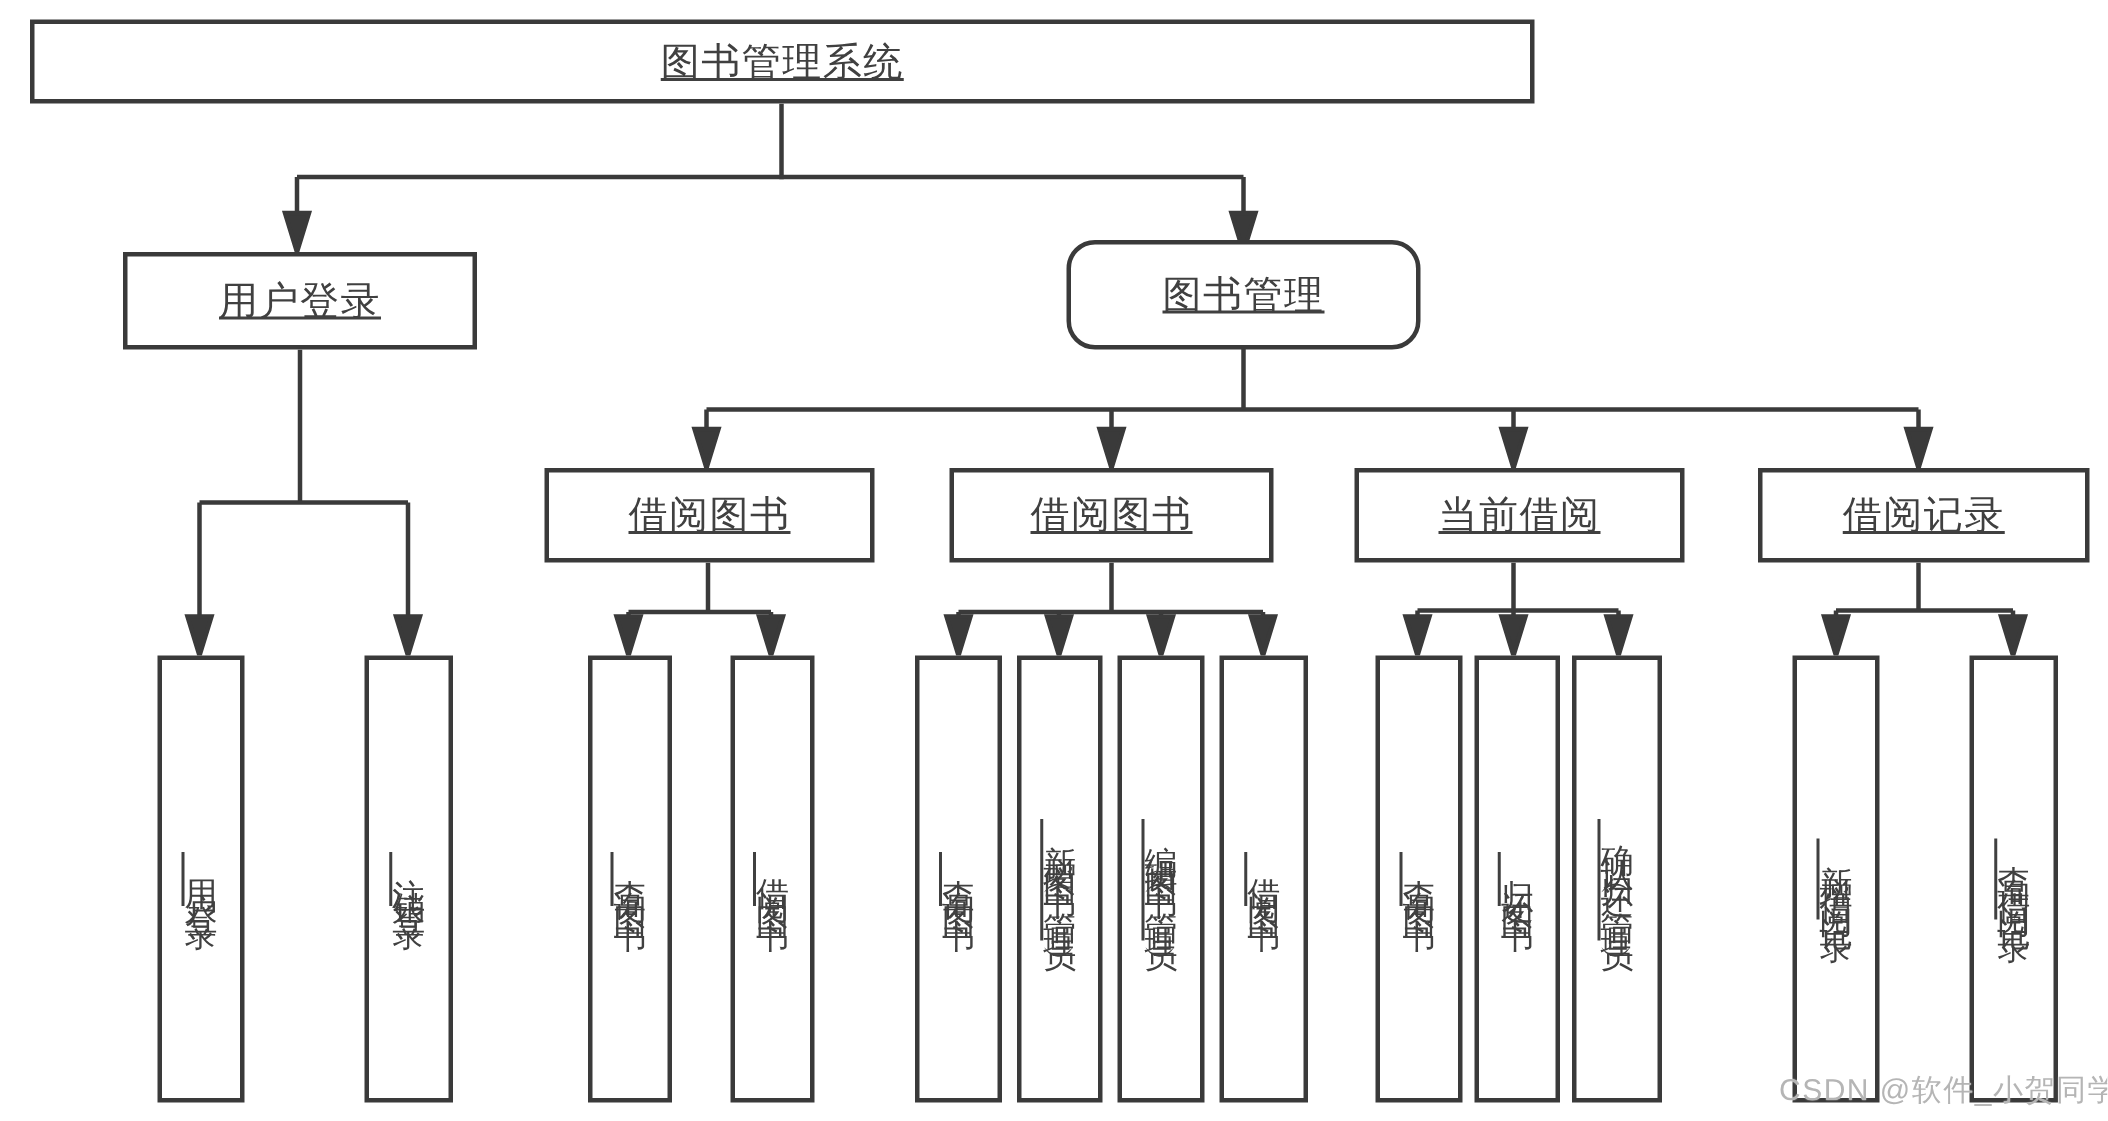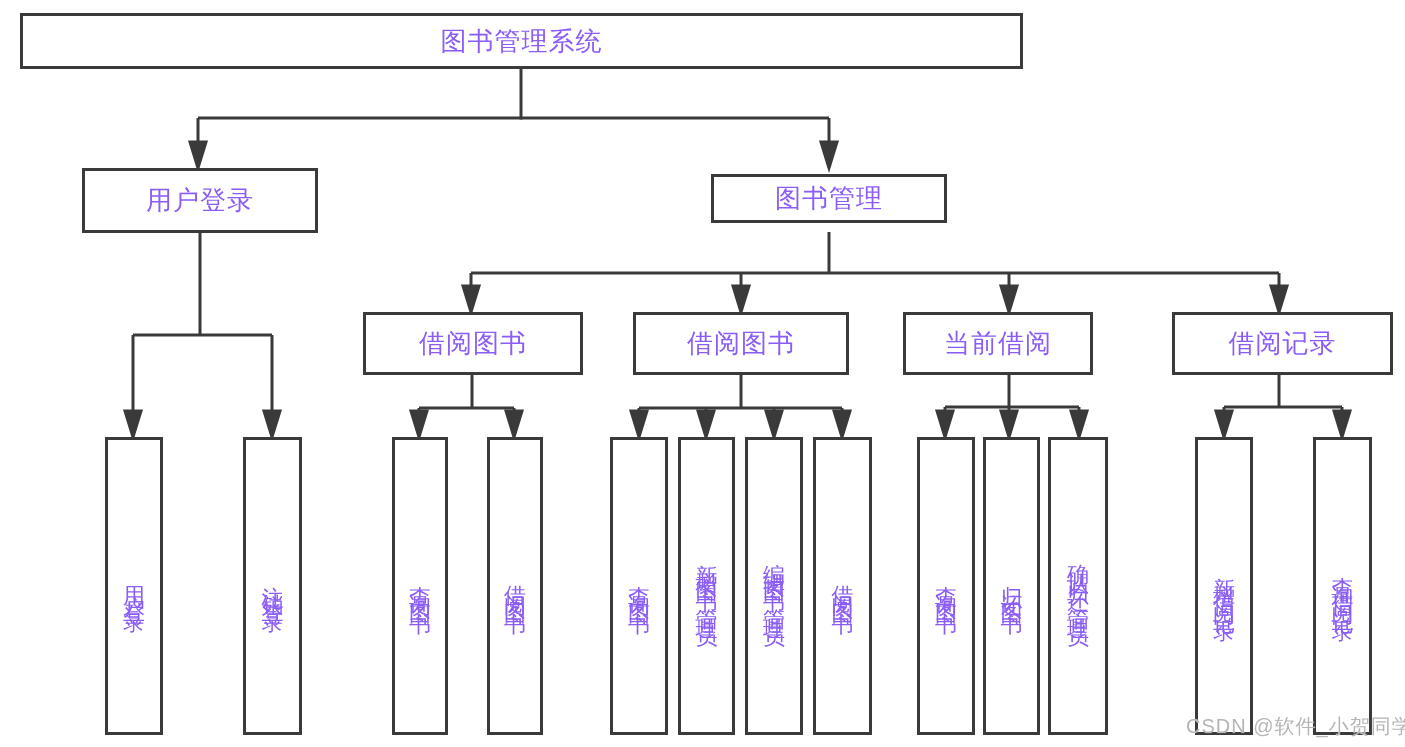--- a/index.html
+++ b/index.html
@@ -9,26 +9,27 @@
     background:#ffffff;
     font-family:"Liberation Sans","DejaVu Sans",sans-serif;
     overflow:hidden;
   }
   #wires{position:absolute;left:0;top:0;z-index:1;}
   .node{
     position:absolute;
     box-sizing:border-box;
     background:#ffffff;
     border:3px solid #3a3a3a;
-    color:#8b5cf6;
+    color:#404040;
     display:flex;align-items:center;justify-content:center;
     z-index:2;
     font-size:26px;
     letter-spacing:1px;
     white-space:nowrap;
+    text-decoration:underline;
   }
   .node.v{
     writing-mode:vertical-rl;
     text-orientation:mixed;
     font-size:22px;
     letter-spacing:9px;
     white-space:normal;
   }
   #watermark{
     position:absolute;
@@ -120,25 +121,25 @@
         <polygon points="1224,437 1216,411 1232,411"></polygon>
         <line x1="1342" y1="407" x2="1342" y2="415"></line>
         <polygon points="1342,437 1334,411 1350,411"></polygon>
       </g>
     </g>
   </svg>
 
   <div class="node" style="left:20px;top:13px;width:1003px;height:56px;">图书管理系统</div>
 
   <div class="node" style="left:82px;top:168px;width:236px;height:65px;">用户登录</div>
-  <div class="node" style="left:711px;top:174px;width:236px;height:49px;">图书管理</div>
+  <div class="node" style="left:711px;top:160px;width:236px;height:73px;border-radius:19px;">图书管理</div>
 
   <div class="node" style="left:363px;top:312px;width:220px;height:63px;">借阅图书</div>
   <div class="node" style="left:633px;top:312px;width:216px;height:63px;">借阅图书</div>
-  <div class="node" style="left:903px;top:312px;width:190px;height:63px;">当前借阅</div>
+  <div class="node" style="left:903px;top:312px;width:220px;height:63px;">当前借阅</div>
   <div class="node" style="left:1172px;top:312px;width:221px;height:63px;">借阅记录</div>
 
   <div class="node v" style="left:105px;top:437px;width:58px;height:298px;">用户登录</div>
   <div class="node v" style="left:243px;top:437px;width:59px;height:298px;">注销登录</div>
 
   <div class="node v" style="left:392px;top:437px;width:56px;height:298px;">查询图书</div>
   <div class="node v" style="left:487px;top:437px;width:56px;height:298px;">借阅图书</div>
 
   <div class="node v" style="left:610px;top:437px;width:58px;height:298px;">查询图书</div>
   <div class="node v" style="left:678px;top:437px;width:57px;height:298px;">新增图书（管理员）</div>

